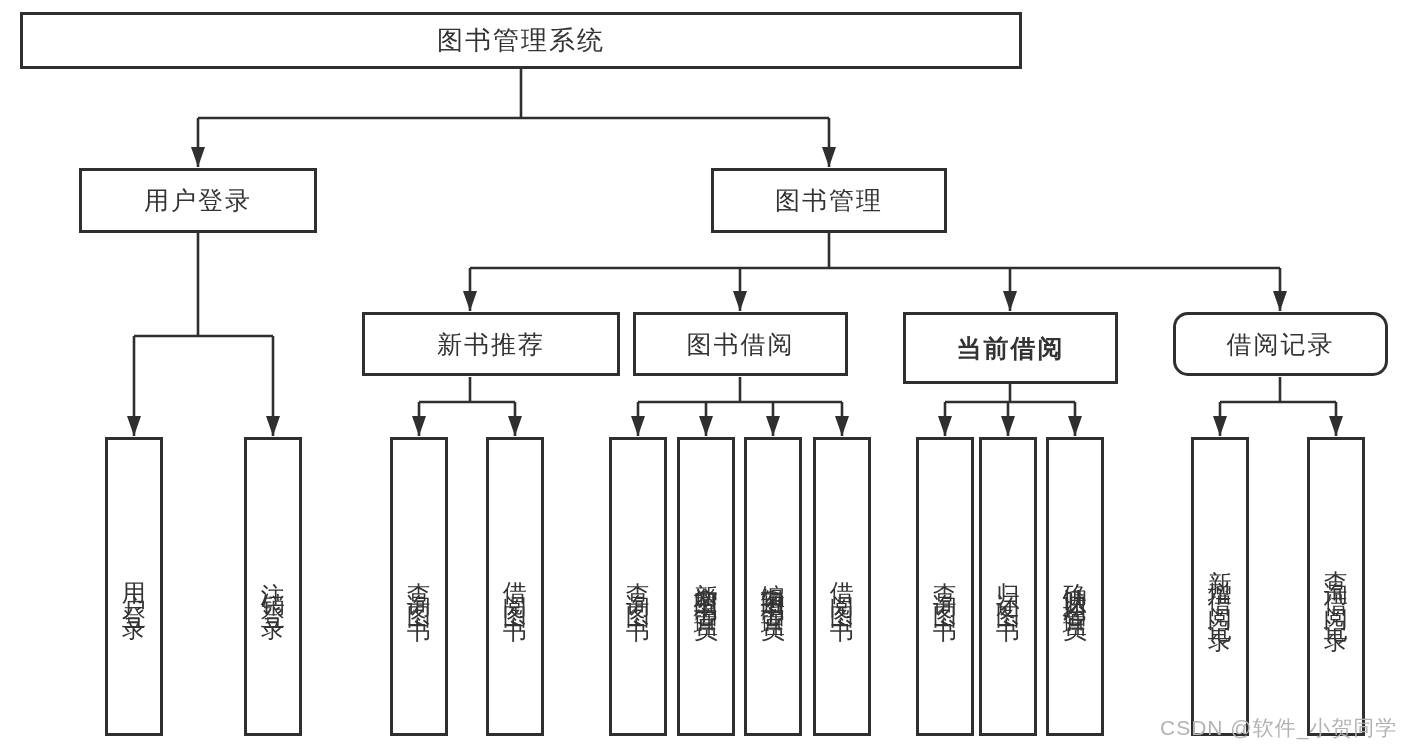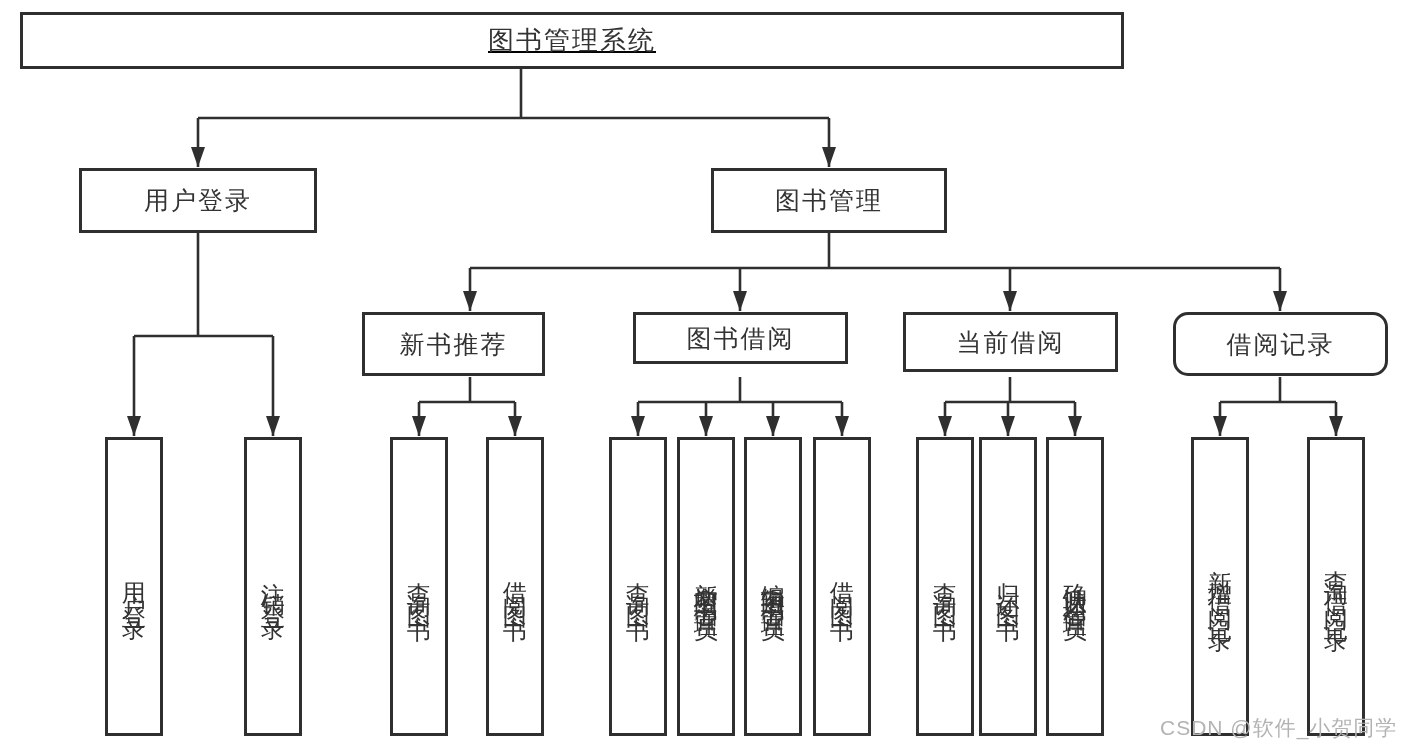--- a/index.html
+++ b/index.html
@@ -90,38 +90,38 @@
     <path d="M1010 377 V402 M945 402 H1075"></path>
     <path d="M945 402 V436" marker-end="url(#arrowhead)"></path>
     <path d="M1008 402 V436" marker-end="url(#arrowhead)"></path>
     <path d="M1075 402 V436" marker-end="url(#arrowhead)"></path>
 
     <path d="M1280 377 V402 M1220 402 H1336"></path>
     <path d="M1220 402 V436" marker-end="url(#arrowhead)"></path>
     <path d="M1336 402 V436" marker-end="url(#arrowhead)"></path>
   </svg>
 
-  <div class="box root" style="left:20px;top:12px;width:1104px;height:57px;text-decoration:underline;">
+  <div class="box root" style="left:20px;top:12px;width:1002px;height:57px;">
     <span class="hlabel">图书管理系统</span>
   </div>
 
   <div class="box" style="left:79px;top:168px;width:238px;height:65px;">
     <span class="hlabel">用户登录</span>
   </div>
   <div class="box" style="left:711px;top:168px;width:236px;height:65px;">
     <span class="hlabel">图书管理</span>
   </div>
 
-  <div class="box" style="left:362px;top:312px;width:183px;height:64px;">
+  <div class="box" style="left:362px;top:312px;width:258px;height:64px;">
     <span class="hlabel">新书推荐</span>
   </div>
-  <div class="box" style="left:633px;top:312px;width:215px;height:52px;align-items:center;">
+  <div class="box" style="left:633px;top:312px;width:215px;height:64px;align-items:center;">
     <span class="hlabel">图书借阅</span>
   </div>
-  <div class="box" style="left:903px;top:312px;width:215px;height:60px;">
+  <div class="box" style="left:903px;top:312px;width:215px;height:72px;font-weight:bold;">
     <span class="hlabel">当前借阅</span>
   </div>
   <div class="box" style="left:1173px;top:312px;width:215px;height:64px;border-radius:15px;">
     <span class="hlabel">借阅记录</span>
   </div>
 
   <div class="box leaf" style="left:105px;top:437px;width:58px;height:299px;">
     <span class="vtext">用户登录</span>
   </div>
   <div class="box leaf" style="left:244px;top:437px;width:58px;height:299px;">

